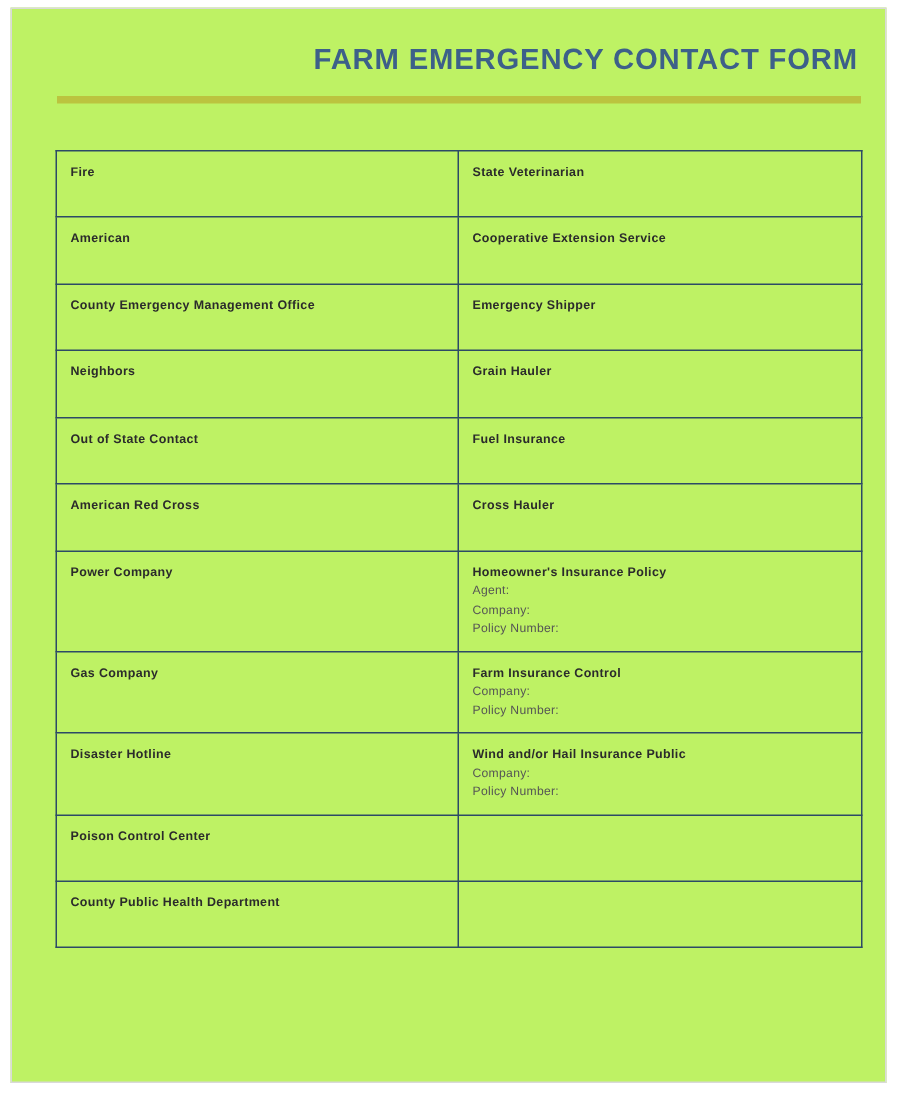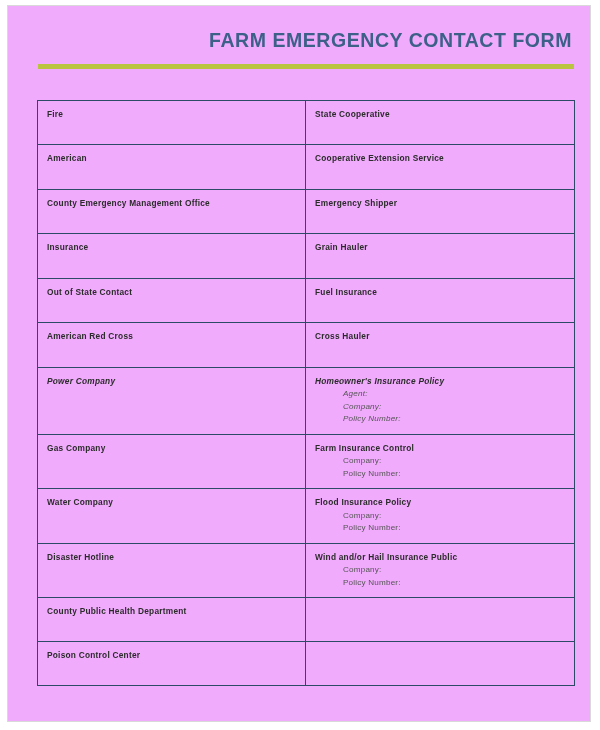--- a/index.html
+++ b/index.html
@@ -13,21 +13,21 @@
     font-family: "Liberation Sans", sans-serif;
     overflow: hidden;
   }
 
   .page {
     position: absolute;
     left: 7px;
     top: 5px;
     width: 584px;
     height: 717px;
-    background: #f0abfc;
+    background: #bef264;
     border: 1px solid #d9d9d9;
     box-sizing: border-box;
   }
 
   .doc-header {
     position: absolute;
     left: 0;
     top: 0;
     width: 100%;
     height: 70px;
@@ -77,21 +77,20 @@
     font-size: 8.3px;
     font-weight: bold;
     color: #2b2b2b;
     line-height: 1.25;
     letter-spacing: 0.25px;
     font-family: "Liberation Sans", sans-serif;
   }
 
   .cell-sublines {
     margin-top: 2px;
-    margin-left: 28px;
   }
 
   .cell-subline {
     font-size: 8.1px;
     font-weight: normal;
     color: #555555;
     line-height: 1.55;
     letter-spacing: 0.2px;
     font-family: "Liberation Sans", sans-serif;
   }
@@ -112,42 +111,42 @@
     <colgroup>
       <col class="col-left">
       <col class="col-right">
     </colgroup>
     <tbody id="table-body">
         <tr style="height: 44px;">
           <td>
             <div class="cell-label">Fire</div>
           </td>
           <td>
-            <div class="cell-label">State Cooperative</div>
+            <div class="cell-label">State Veterinarian</div>
           </td>
         </tr>
         <tr style="height: 45px;">
           <td>
             <div class="cell-label">American</div>
           </td>
           <td>
             <div class="cell-label">Cooperative Extension Service</div>
           </td>
         </tr>
         <tr style="height: 44px;">
           <td>
             <div class="cell-label">County Emergency Management Office</div>
           </td>
           <td>
             <div class="cell-label">Emergency Shipper</div>
           </td>
         </tr>
         <tr style="height: 45px;">
           <td>
-            <div class="cell-label">Insurance</div>
+            <div class="cell-label">Neighbors</div>
           </td>
           <td>
             <div class="cell-label">Grain Hauler</div>
           </td>
         </tr>
         <tr style="height: 44px;">
           <td>
             <div class="cell-label">Out of State Contact</div>
           </td>
           <td>
@@ -155,21 +154,21 @@
           </td>
         </tr>
         <tr style="height: 45px;">
           <td>
             <div class="cell-label">American Red Cross</div>
           </td>
           <td>
             <div class="cell-label">Cross Hauler</div>
           </td>
         </tr>
-        <tr style="height: 50px; font-style: italic;">
+        <tr style="height: 50px;">
           <td>
             <div class="cell-label">Power Company</div>
           </td>
           <td>
             <div class="cell-label">Homeowner's Insurance Policy</div>
             <div class="cell-sublines">
               <div class="cell-subline">Agent:</div>
               <div class="cell-subline">Company:</div>
               <div class="cell-subline">Policy Number:</div>
             </div>
@@ -180,55 +179,43 @@
             <div class="cell-label">Gas Company</div>
           </td>
           <td>
             <div class="cell-label">Farm Insurance Control</div>
             <div class="cell-sublines">
               <div class="cell-subline">Company:</div>
               <div class="cell-subline">Policy Number:</div>
             </div>
           </td>
         </tr>
-        <tr style="height: 45px;">
-          <td>
-            <div class="cell-label">Water Company</div>
-          </td>
-          <td>
-            <div class="cell-label">Flood Insurance Policy</div>
-            <div class="cell-sublines">
-              <div class="cell-subline">Company:</div>
-              <div class="cell-subline">Policy Number:</div>
-            </div>
-          </td>
-        </tr>
         <tr style="height: 44px;">
           <td>
             <div class="cell-label">Disaster Hotline</div>
           </td>
           <td>
             <div class="cell-label">Wind and/or Hail Insurance Public</div>
             <div class="cell-sublines">
               <div class="cell-subline">Company:</div>
               <div class="cell-subline">Policy Number:</div>
             </div>
           </td>
         </tr>
         <tr style="height: 44px;">
           <td>
+            <div class="cell-label">Poison Control Center</div>
+          </td>
+          <td>
+            <div class="cell-empty"></div>
+          </td>
+        </tr>
+        <tr style="height: 44px;">
+          <td>
             <div class="cell-label">County Public Health Department</div>
-          </td>
-          <td>
-            <div class="cell-empty"></div>
-          </td>
-        </tr>
-        <tr style="height: 44px;">
-          <td>
-            <div class="cell-label">Poison Control Center</div>
           </td>
           <td>
             <div class="cell-empty"></div>
           </td>
         </tr>
       </tbody>
   </table>
 
 </div>
 

